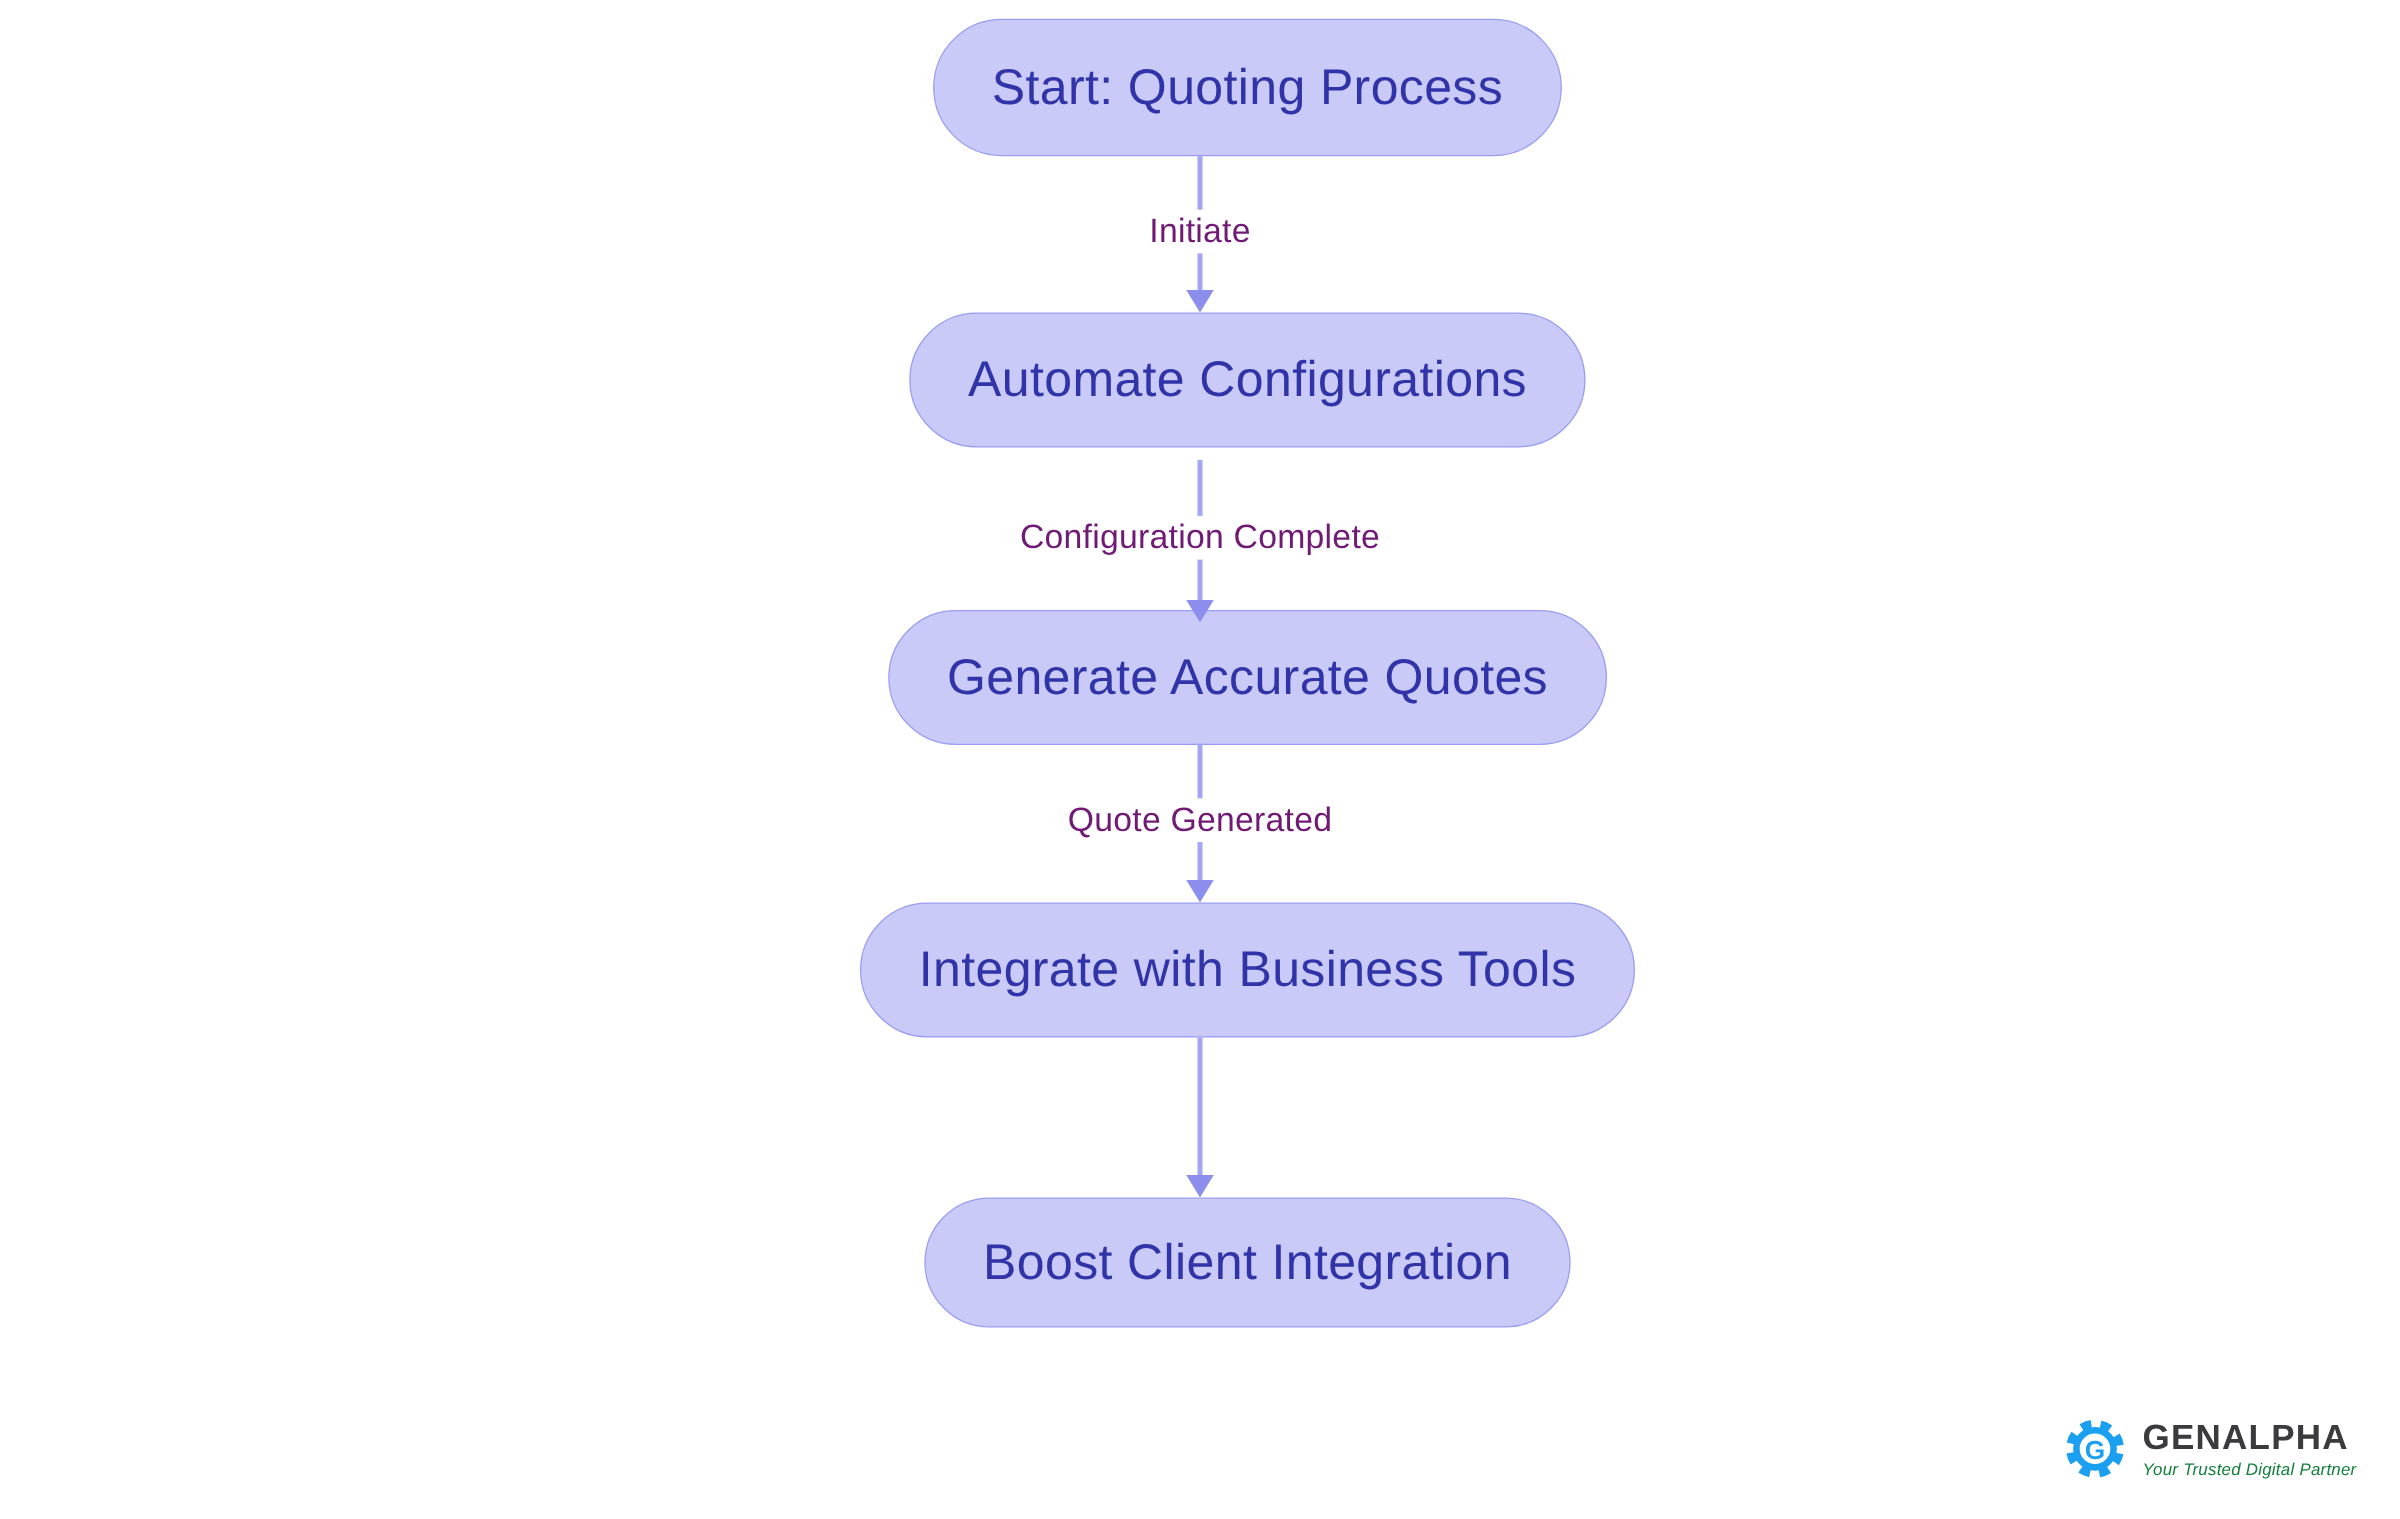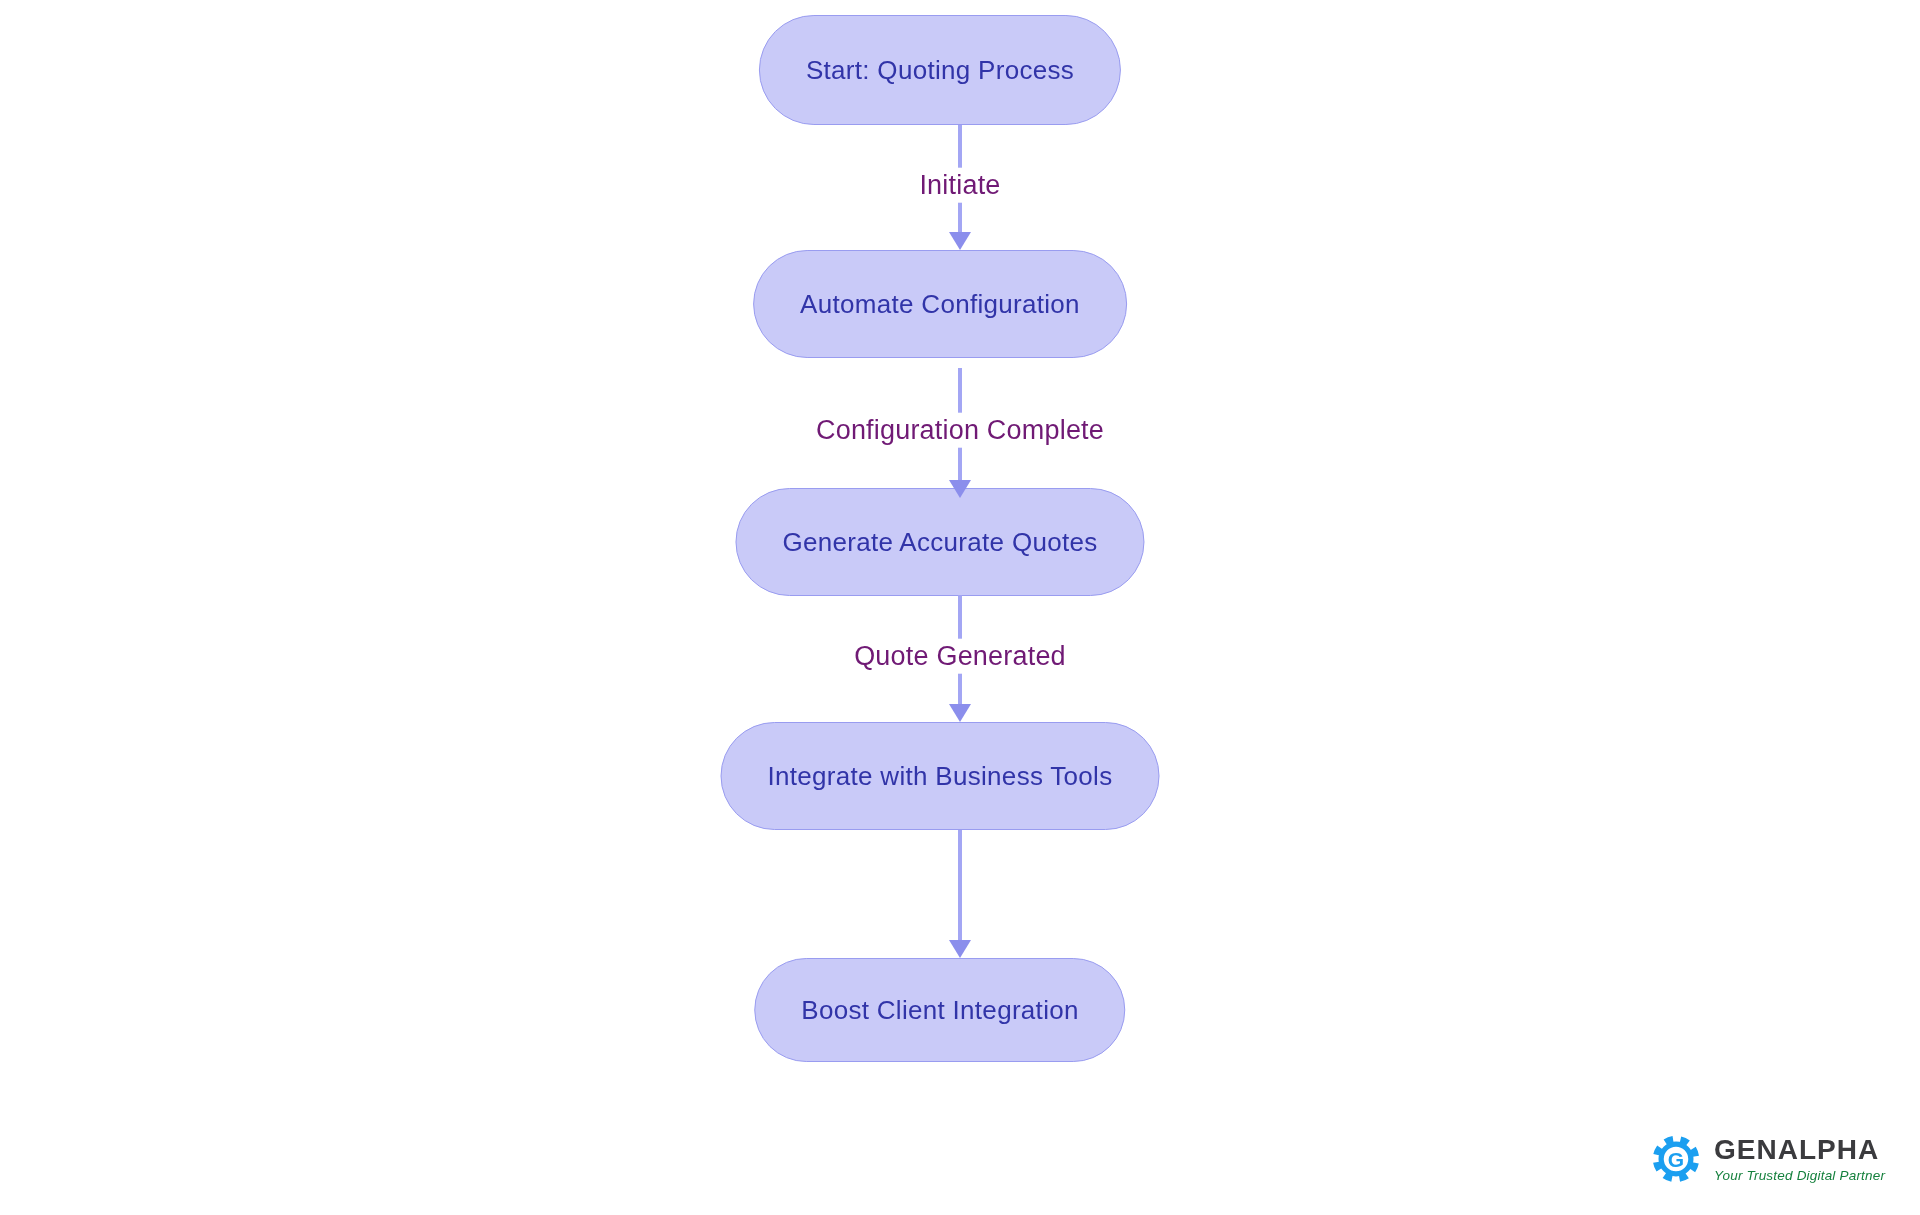--- a/index.html
+++ b/index.html
@@ -11,34 +11,34 @@
   .canvas {
     position: relative;
     width: 1920px;
     height: 1215px;
     background: #ffffff;
     overflow: hidden;
   }
   
   .node {
     position: absolute;
-    left: 940px;
+    left: 998px;
     transform: translateX(-50%);
     height: 108px;
     border-radius: 55px;
     background: #c9cafา8;
     background: #c9caf8;
     border: 1.5px solid #999cf0;
     display: flex;
     align-items: center;
     justify-content: center;
     padding: 0 46px;
     box-sizing: border-box;
     white-space: nowrap;
-    font-size: 26px;
+    font-size: 40px;
     color: #3134a8;
     letter-spacing: 0.3px;
   }
   .node-1 { top: 15px;  height: 110px; }
   .node-2 { top: 250px; }
   .node-3 { top: 488px; }
   .node-4 { top: 722px; }
   .node-5 { top: 958px; height: 104px; }
 
   
@@ -123,21 +123,21 @@
 </head>
 <body>
 
 <div class="canvas">
 
   <div class="node node-1">
     <span>Start: Quoting Process</span>
   </div>
 
   <div class="node node-2">
-    <span>Automate Configuration</span>
+    <span>Automate Configurations</span>
   </div>
 
   <div class="node node-3">
     <span>Generate Accurate Quotes</span>
   </div>
 
   <div class="node node-4">
     <span>Integrate with Business Tools</span>
   </div>
 

